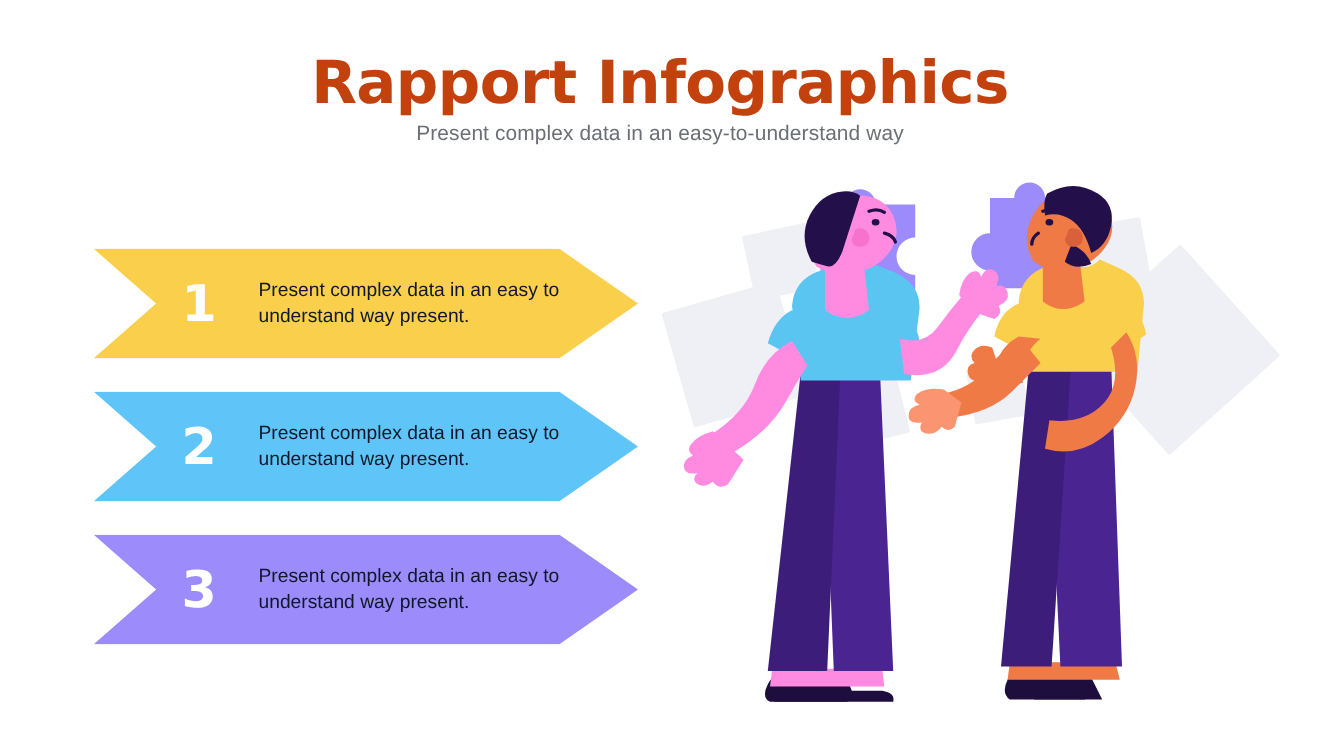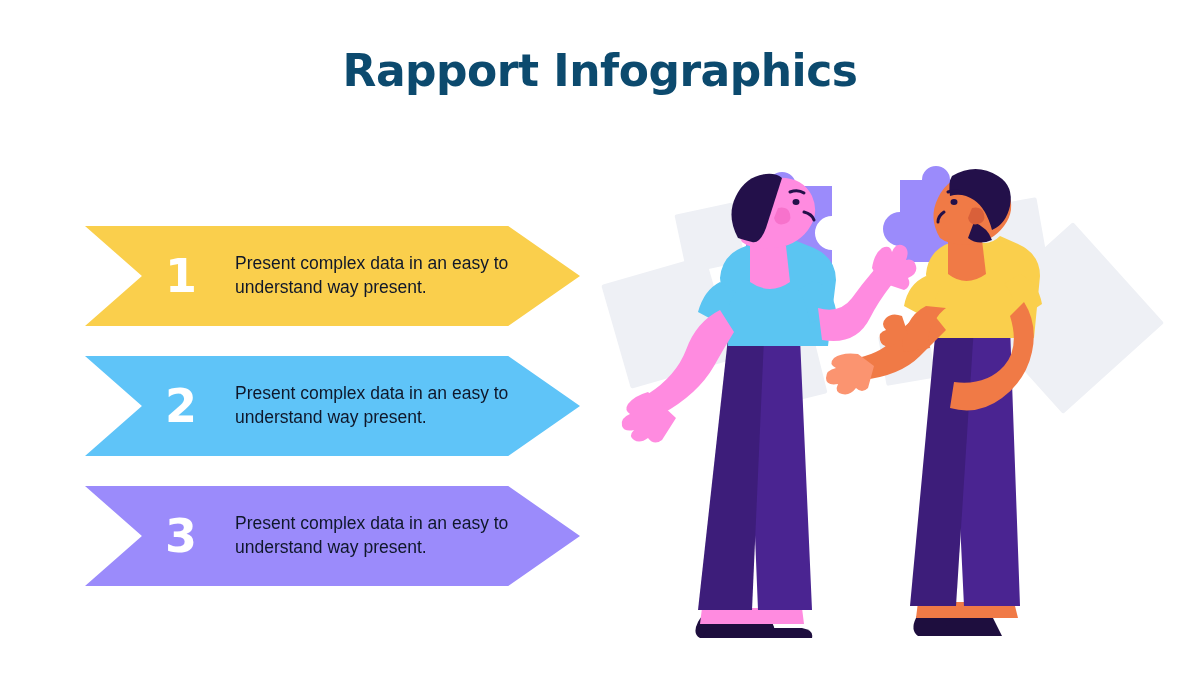--- a/index.html
+++ b/index.html
@@ -21,24 +21,24 @@
   
   .header {
     position: absolute;
     left: 0;
     top: 48px;
     width: 1200px;
     text-align: center;
   }
   .title {
     font-family: "DejaVu Sans", sans-serif;
-    font-size: 44px;
+    font-size: 54px;
     font-weight: 700;
     letter-spacing: -0.5px;
-    color: #0c4a6e;
+    color: #c2410c;
     line-height: 1.05;
     margin: 0;
     white-space: nowrap;
   }
   .subtitle {
     font-family: "Liberation Sans", sans-serif;
     font-size: 19px;
     font-weight: 400;
     color: #6A6F76;
     margin: 6px 0 0 0;
@@ -91,20 +91,21 @@
   }
   .illustration svg { display: block; }
 </style>
 </head>
 <body>
 
 <div id="slide" style="background: rgb(255, 255, 255);">
 
   <div class="header">
     <h1 class="title">Rapport Infographics</h1>
+    <p class="subtitle">Present complex data in an easy-to-understand way</p>
   </div>
 
   <div class="banners">
 
     <div class="banner" style="background: rgb(250, 207, 76);">
       <div class="banner-num">1</div>
       <div class="banner-text">Present complex data in an easy to understand way present.</div>
     </div>
 
     <div class="banner" style="background: rgb(95, 196, 248);">

